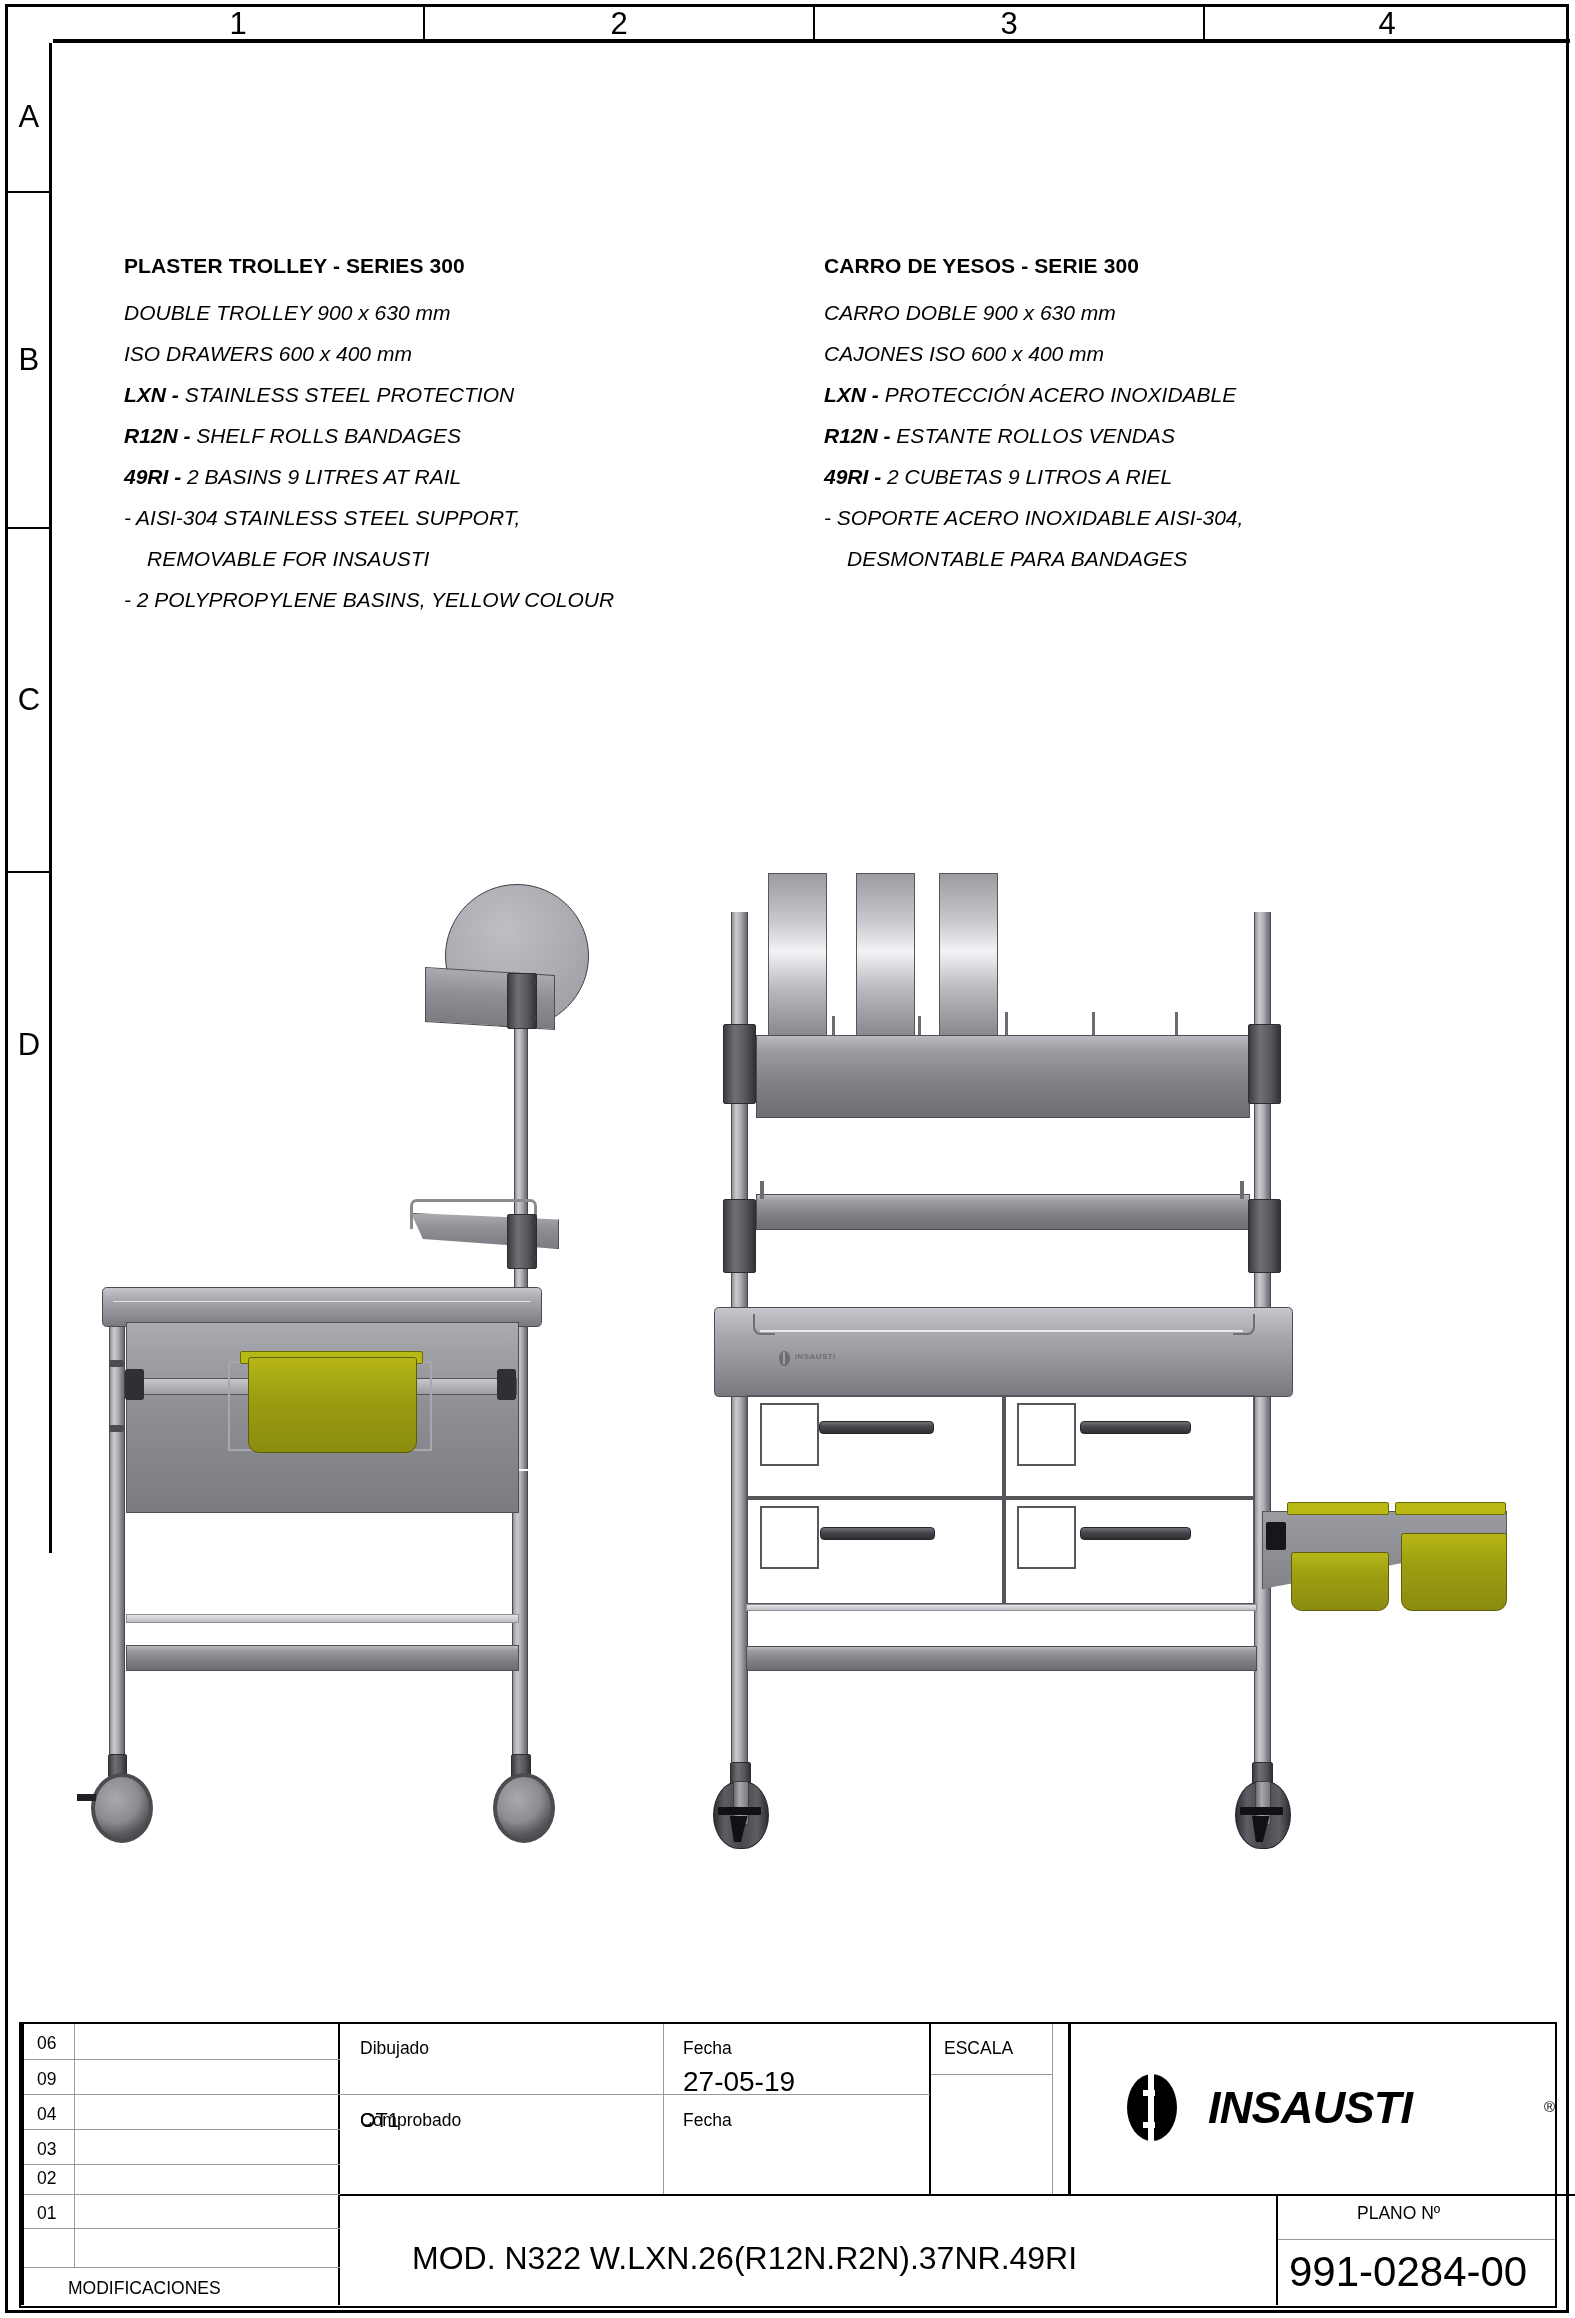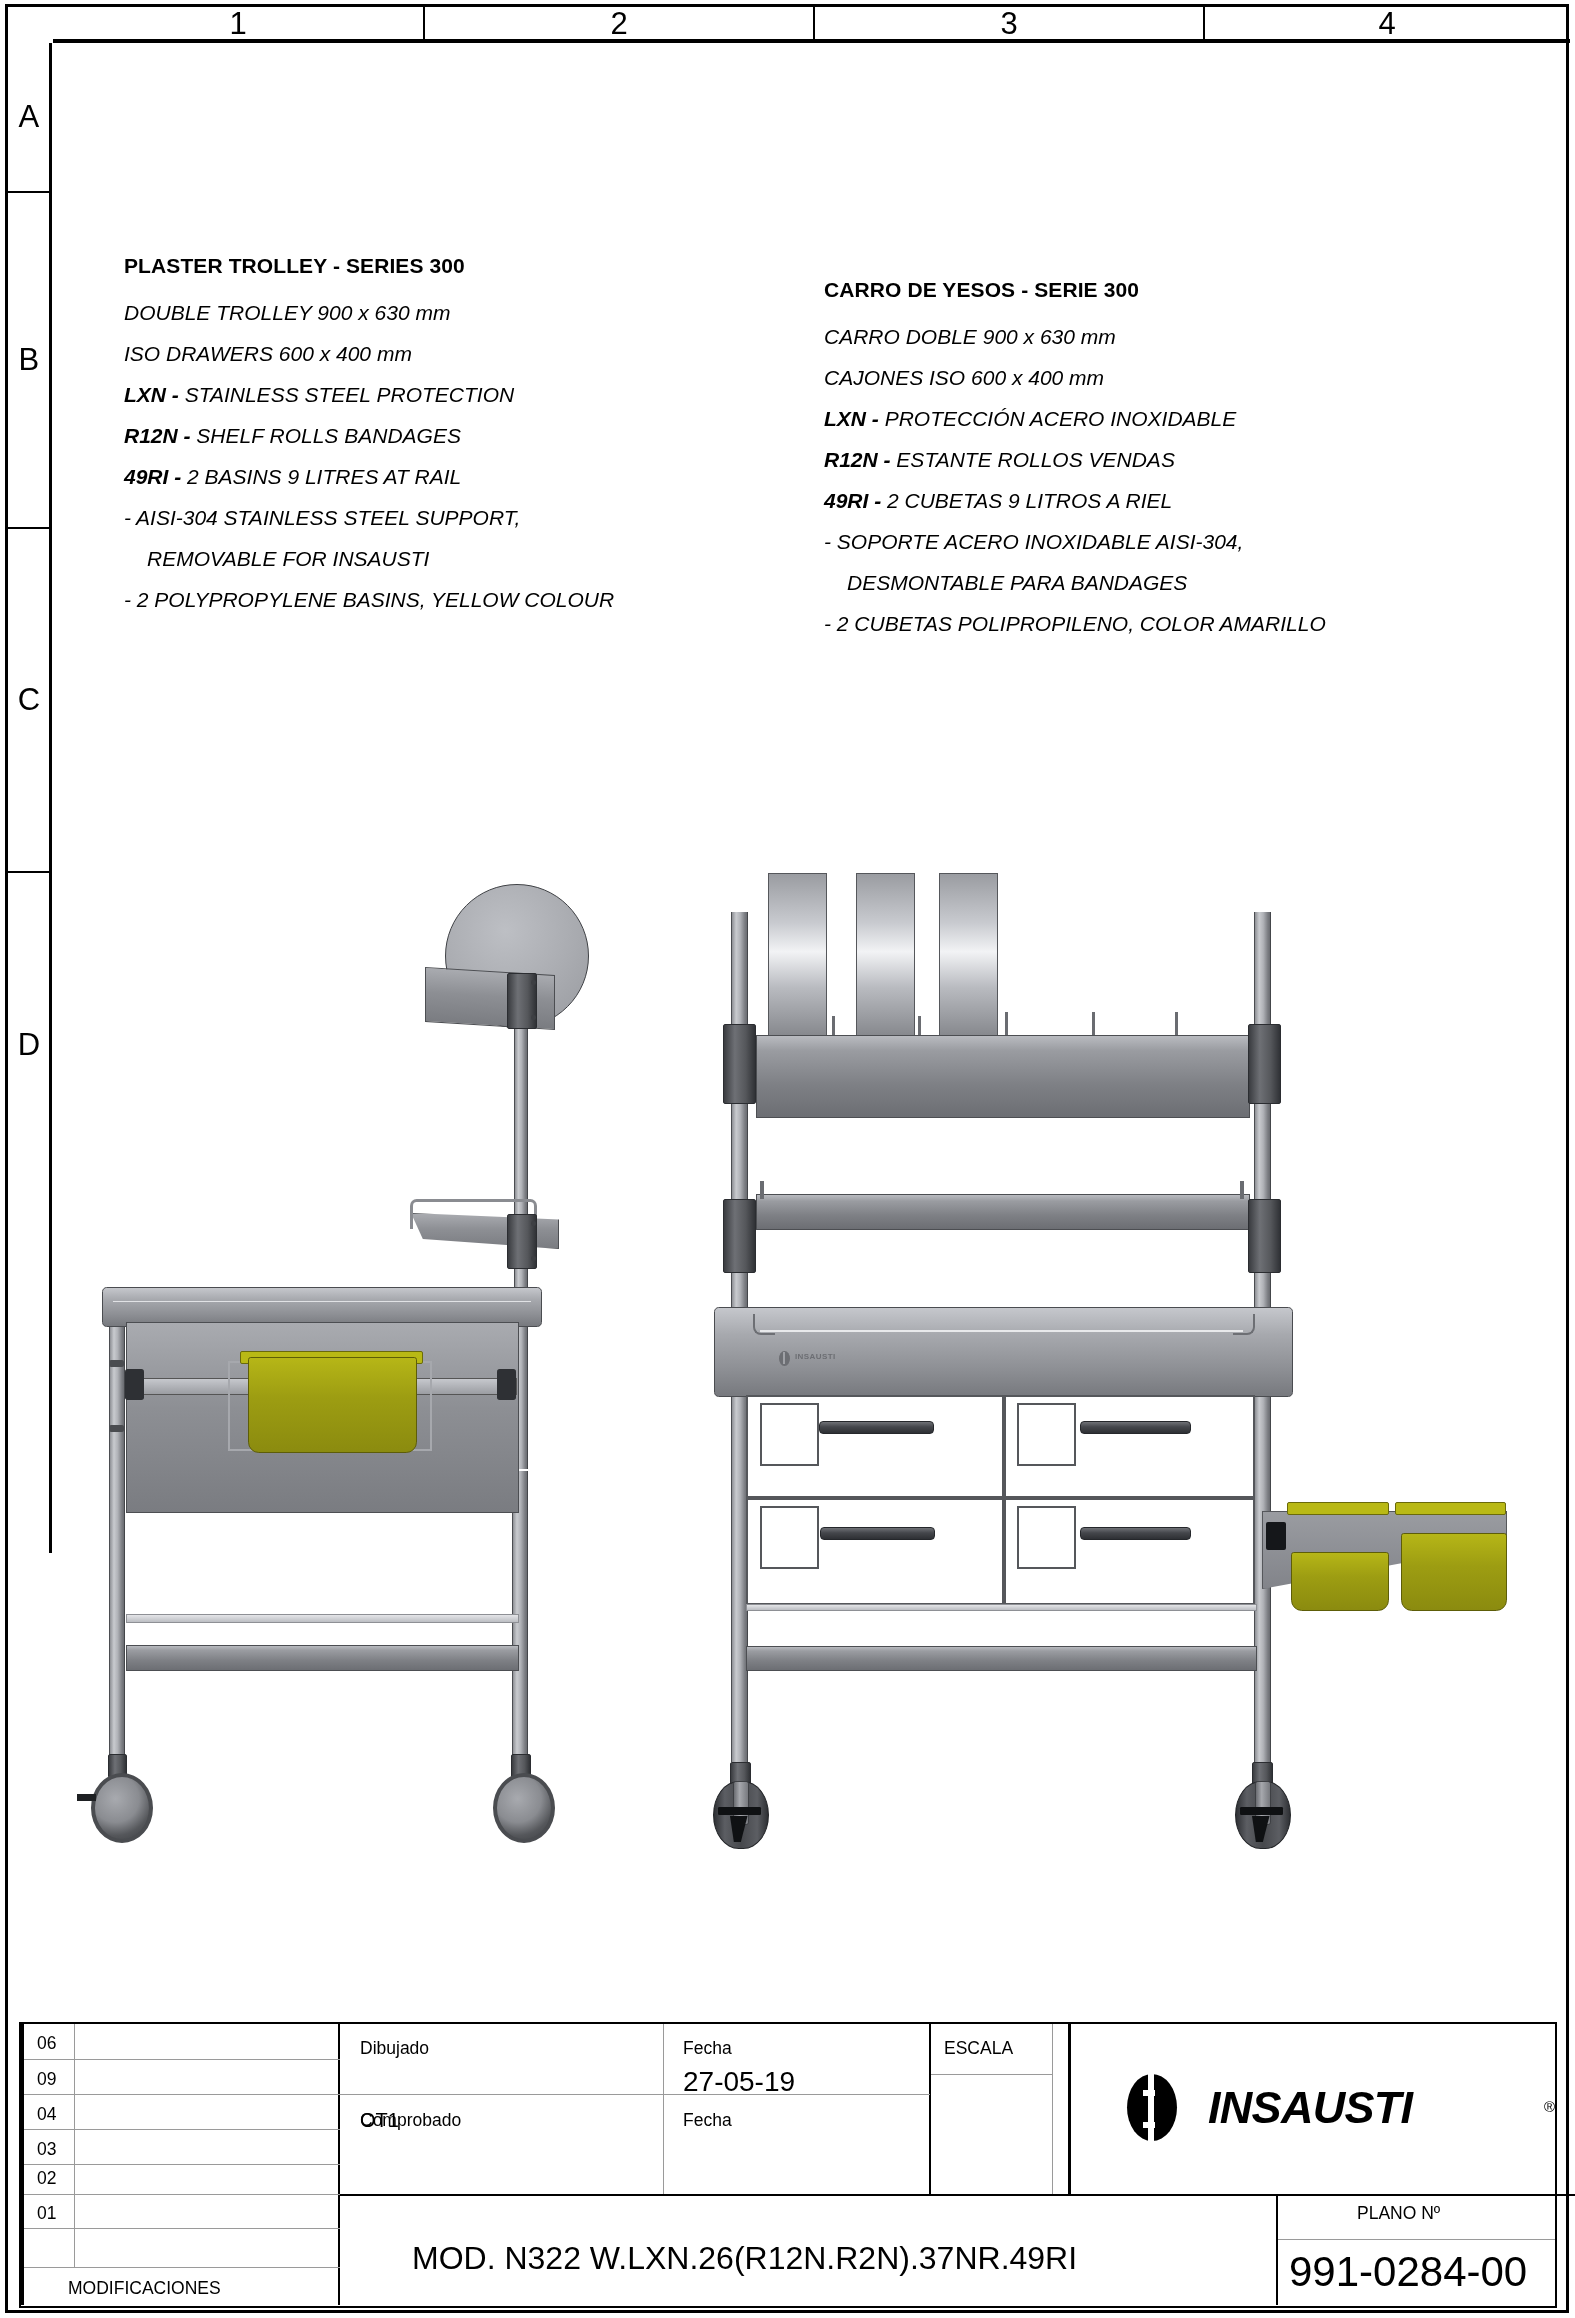--- a/index.html
+++ b/index.html
@@ -29,21 +29,21 @@
   .zone-left .cell:last-child{border-bottom:none;}
 
   
   .spec-col{position:absolute;font-size:21px;line-height:1.0;}
   .spec-col .ln{white-space:nowrap;margin-bottom:20px;font-style:italic;}
   .spec-col .ln.ind{padding-left:23px;margin-bottom:20px;}
   .spec-col .hd{font-weight:bold;margin-bottom:26px;font-size:21px;letter-spacing:0.1px;}
   .spec-col .code{font-weight:bold;}
 
   #spec-en{left:124px;top:255px;width:688px;}
-  #spec-es{left:824px;top:255px;width:715px;margin-top:24px;}
+  #spec-es{left:824px;top:255px;width:715px;}
 
   
   .pc{position:absolute;}
 
   .post{background:linear-gradient(90deg,#8e9095 0%,#c9cbcf 28%,#b0b2b7 55%,#7c7e83 85%,#6a6c71 100%);
         border-left:0.7px solid #4b4d51;border-right:0.7px solid #44464a;}
   .postcap{background:linear-gradient(90deg,#3a3c40 0%,#6e7075 35%,#55575b 70%,#303236 100%);
            border-radius:2px;border:0.7px solid #2b2d31;}
   .railbar{background:linear-gradient(180deg,#b9bbc0 0%,#9a9ca1 18%,#7e8085 60%,#6c6e73 100%);
            border:0.7px solid #4c4e52;}
@@ -155,23 +155,20 @@
     </div>
     <div class="ln">
       <span class="code">49RI -</span><span> 2 CUBETAS 9 LITROS A RIEL</span>
     </div>
     <div class="ln">
       <span>- SOPORTE ACERO INOXIDABLE AISI-304,</span>
     </div>
     <div class="ln ind">
       <span>DESMONTABLE PARA BANDAGES</span>
     </div>
-    <div class="ln">
-      <span>- 2 CUBETAS POLIPROPILENO, COLOR AMARILLO</span>
-    </div>
   </div>
 
   <div id="view-side" style="position:absolute;left:94px;top:877px;width:540px;height:958px;">
 
     <div class="pc post" style="left:420px;top:100px;width:12px;height:492px;"></div>
 
     <div class="pc disc" style="left:351px;top:6.7px;width:142px;height:142px;"></div>
 
     <div class="pc plate" style="left:331px;top:94px;width:128px;height:53px;
                 transform:skewY(3.5deg);"></div>

